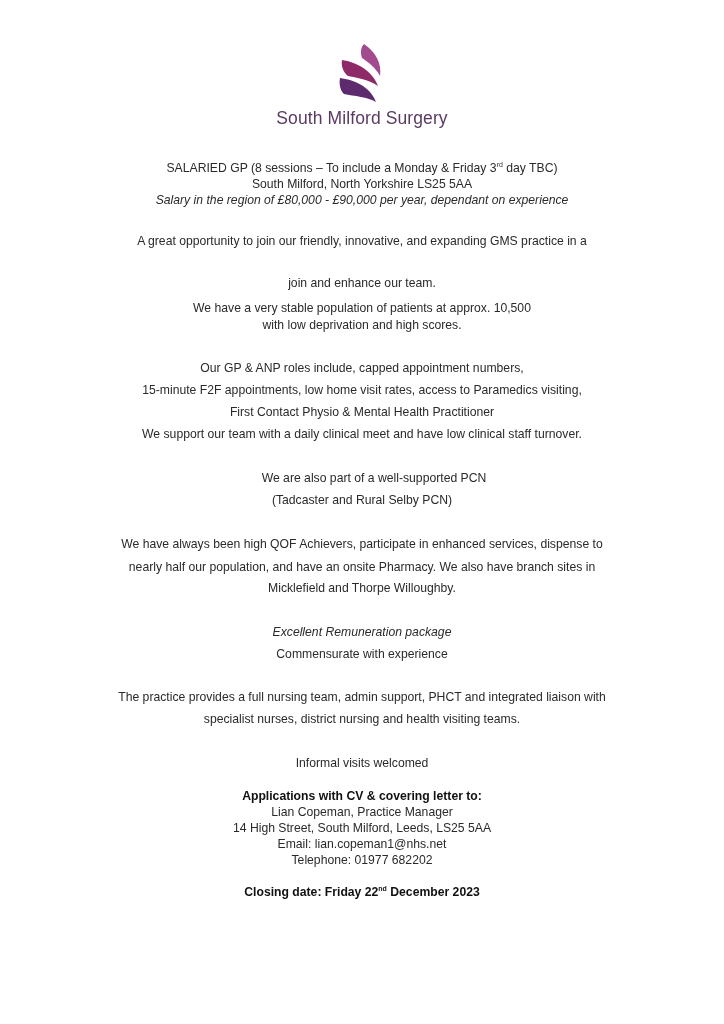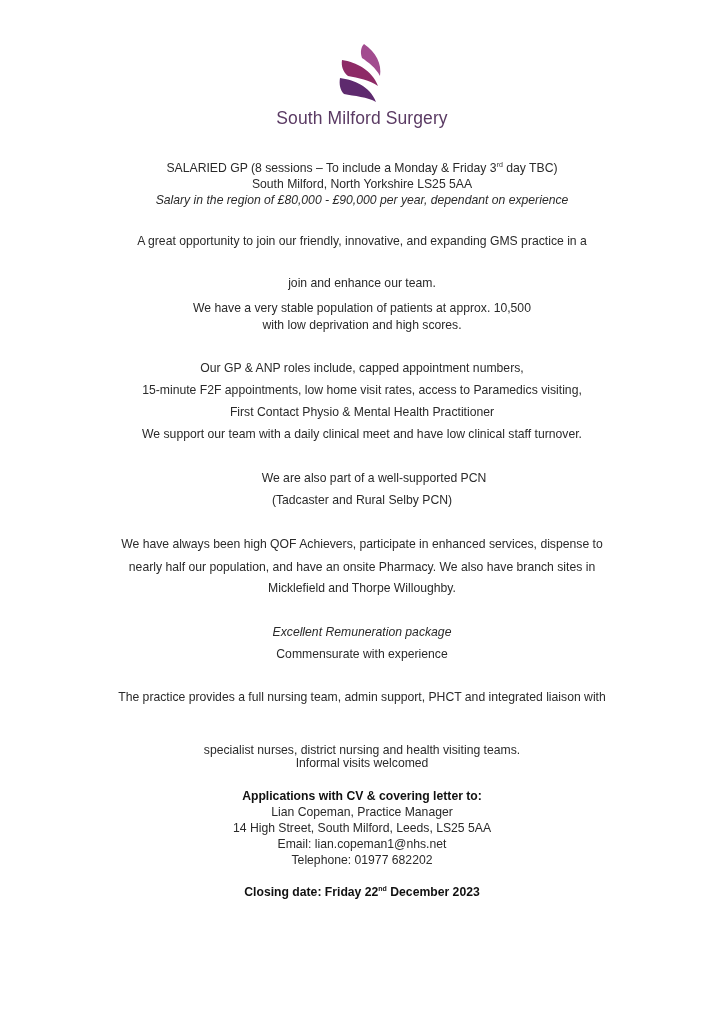--- a/index.html
+++ b/index.html
@@ -47,21 +47,21 @@
   <div class="line" style="top:492px;">(Tadcaster and Rural Selby PCN)</div>
 
   <div class="line" style="top:536px;">We have always been high QOF Achievers, participate in enhanced services, dispense to</div>
   <div class="line" style="top:559px;">nearly half our population, and have an onsite Pharmacy. We also have branch sites in</div>
   <div class="line" style="top:580px;">Micklefield and Thorpe Willoughby.</div>
 
   <div class="line" style="top:624px;font-style:italic;">Excellent Remuneration package</div>
   <div class="line" style="top:646px;">Commensurate with experience</div>
 
   <div class="line" style="top:689px;">The practice provides a full nursing team, admin support, PHCT and integrated liaison with</div>
-  <div class="line" style="top:742px;">specialist nurses, district nursing and health visiting teams.</div>
+  <div class="line" style="top:711px;">specialist nurses, district nursing and health visiting teams.</div>
 
   <div class="line" style="top:755px;">Informal visits welcomed</div>
 
   <div class="line bold" style="top:788px;">Applications with CV &amp; covering letter to:</div>
   <div class="line" style="top:804px;">Lian Copeman, Practice Manager</div>
   <div class="line" style="top:820px;">14 High Street, South Milford, Leeds, LS25 5AA</div>
   <div class="line" style="top:836px;">Email: lian.copeman1@nhs.net</div>
   <div class="line" style="top:852px;">Telephone: 01977 682202</div>
 
   <div class="line bold" style="top:884px;"><span>Closing date: Friday 22</span><sup>nd</sup><span> December 2023</span></div>

